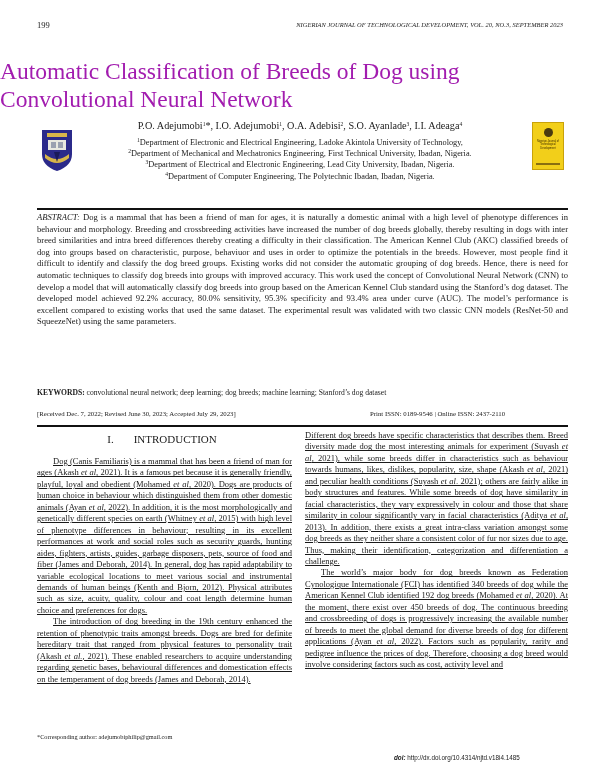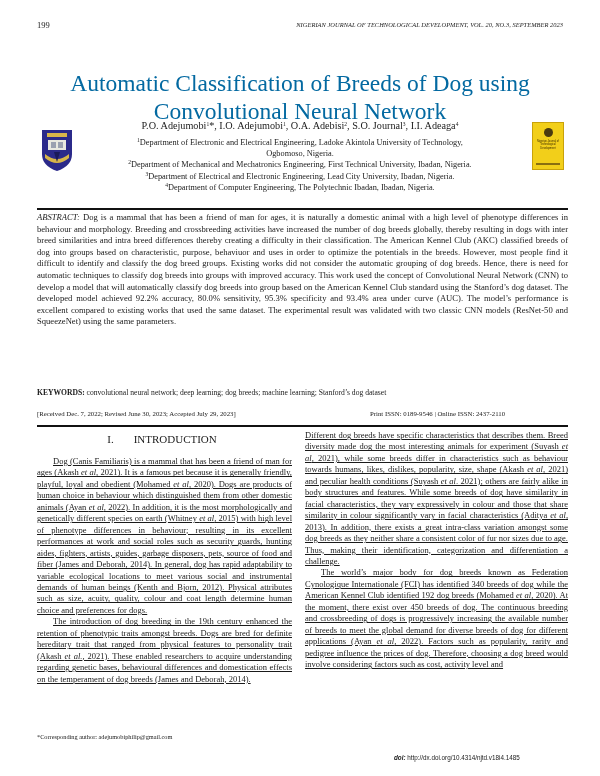--- a/index.html
+++ b/index.html
@@ -2,21 +2,21 @@
 <html><head>
 <meta charset="utf-8">
 <style>
   * { margin: 0; padding: 0; box-sizing: border-box; }
   html, body { width: 600px; height: 776px; background: #ffffff; overflow: hidden; }
   body { position: relative; font-family: "Liberation Serif", "DejaVu Serif", serif; color: #1a1a1a; }
 
   .page-num { position: absolute; left: 37px; top: 20px; font-size: 8.5px; }
   .running-head { position: absolute; right: 37px; top: 21px; font-size: 6.4px; font-style: italic; letter-spacing: 0.05px; }
 
-  .title { position: absolute; left: 0; right: 0; top: 69px; text-align: center; font-size: 23.5px; line-height: 28px; font-weight: normal; color: #0369a1; }
+  .title { position: absolute; left: 0; right: 0; top: 57px; text-align: left; font-size: 23.5px; line-height: 28px; font-weight: normal; color: #a21caf; }
 
   .logo-left { position: absolute; left: 40px; top: 128px; width: 34px; height: 44px; }
   .logo-right { position: absolute; left: 532px; top: 122px; width: 32px; height: 48px; background: #f2cf1a; border: 1px solid #c9a20a; }
   .logo-right .emblem { position: absolute; left: 11px; top: 5px; width: 9px; height: 9px; border-radius: 50%; background: #4a3a10; }
   .logo-right .lbl { position: absolute; left: 2px; right: 2px; top: 17px; font-size: 2.6px; line-height: 3.4px; text-align: center; color: #3a2a00; font-family: "Liberation Sans", sans-serif; }
   .logo-right .bar { position: absolute; left: 3px; right: 3px; bottom: 4px; height: 2px; background: #8a6f10; }
 
   .authors { position: absolute; left: 0; right: 0; top: 120px; text-align: center; font-size: 10.2px; }
   .affils { position: absolute; left: 0; right: 0; top: 137px; text-align: center; font-size: 8.3px; line-height: 11.2px; }
   sup { font-size: 5.5px; vertical-align: 3.5px; line-height: 0; }
@@ -72,27 +72,26 @@
 <div class="logo-right">
   <div class="emblem"></div>
   <div class="lbl">Nigerian Journal of Technological Development</div>
   <div class="bar"></div>
 </div>
 
 <div class="authors">
   <span>P.O. Adejumobi</span><sup>1</sup><span>*</span>,
   <span>I.O. Adejumobi</span><sup>1</sup>,
   <span>O.A. Adebisi</span><sup>2</sup>,
-  <span>S.O. Journal</span><sup>3</sup>,
+  <span>S.O. Ayanlade</span><sup>3</sup>,
   <span>I.I. Adeaga</span><sup>4</sup>
 </div>
 
 <div class="affils">
   <div><sup>1</sup><span>Department of Electronic and Electrical Engineering, Ladoke Akintola University of Technology,</span></div>
-  <div>Ogbomoso, Nigeria.</div>
   <div><sup>2</sup><span>Department of Mechanical and Mechatronics Engineering, First Technical University, Ibadan, Nigeria.</span></div>
   <div><sup>3</sup><span>Department of Electrical and Electronic Engineering, Lead City University, Ibadan, Nigeria.</span></div>
   <div><sup>4</sup><span>Department of Computer Engineering, The Polytechnic Ibadan, Ibadan, Nigeria.</span></div>
 </div>
 
 <div class="rule thick" style="top:208px"></div>
 
 <div class="abstract">
   <b>ABSTRACT:</b><span> Dog is a mammal that has been a friend of man for ages, it is naturally a domestic animal with a high level of phenotype differences in behaviour and morphology. Breeding and crossbreeding activities have increased the number of dog breeds globally, thereby resulting in dogs with inter breed similarities and intra breed differences thereby creating a difficulty in their classification. The American Kennel Club (AKC) classified breeds of dog into groups based on characteristic, purpose, behaviuor and uses in order to optimize the potentials in the breeds. However, most people find it difficult to identify and classify the dog breed groups. Existing works did not consider the automatic grouping of dog breeds. Hence, there is need for automatic techniques to classify dog breeds into groups with improved accuracy. This work used the concept of Convolutional Neural Network (CNN) to develop a model that will automatically classify dog breeds into group based on the American Kennel Club standard using the Stanford’s dog dataset. The developed model achieved 92.2% accuracy, 80.0% sensitivity, 95.3% specificity and 93.4% area under curve (AUC). The model’s performance is excellent compared to existing works that used the same dataset. The experimental result was validated with two classic CNN models (ResNet-50 and SqueezeNet) using the same parameters.</span>
 </div>

